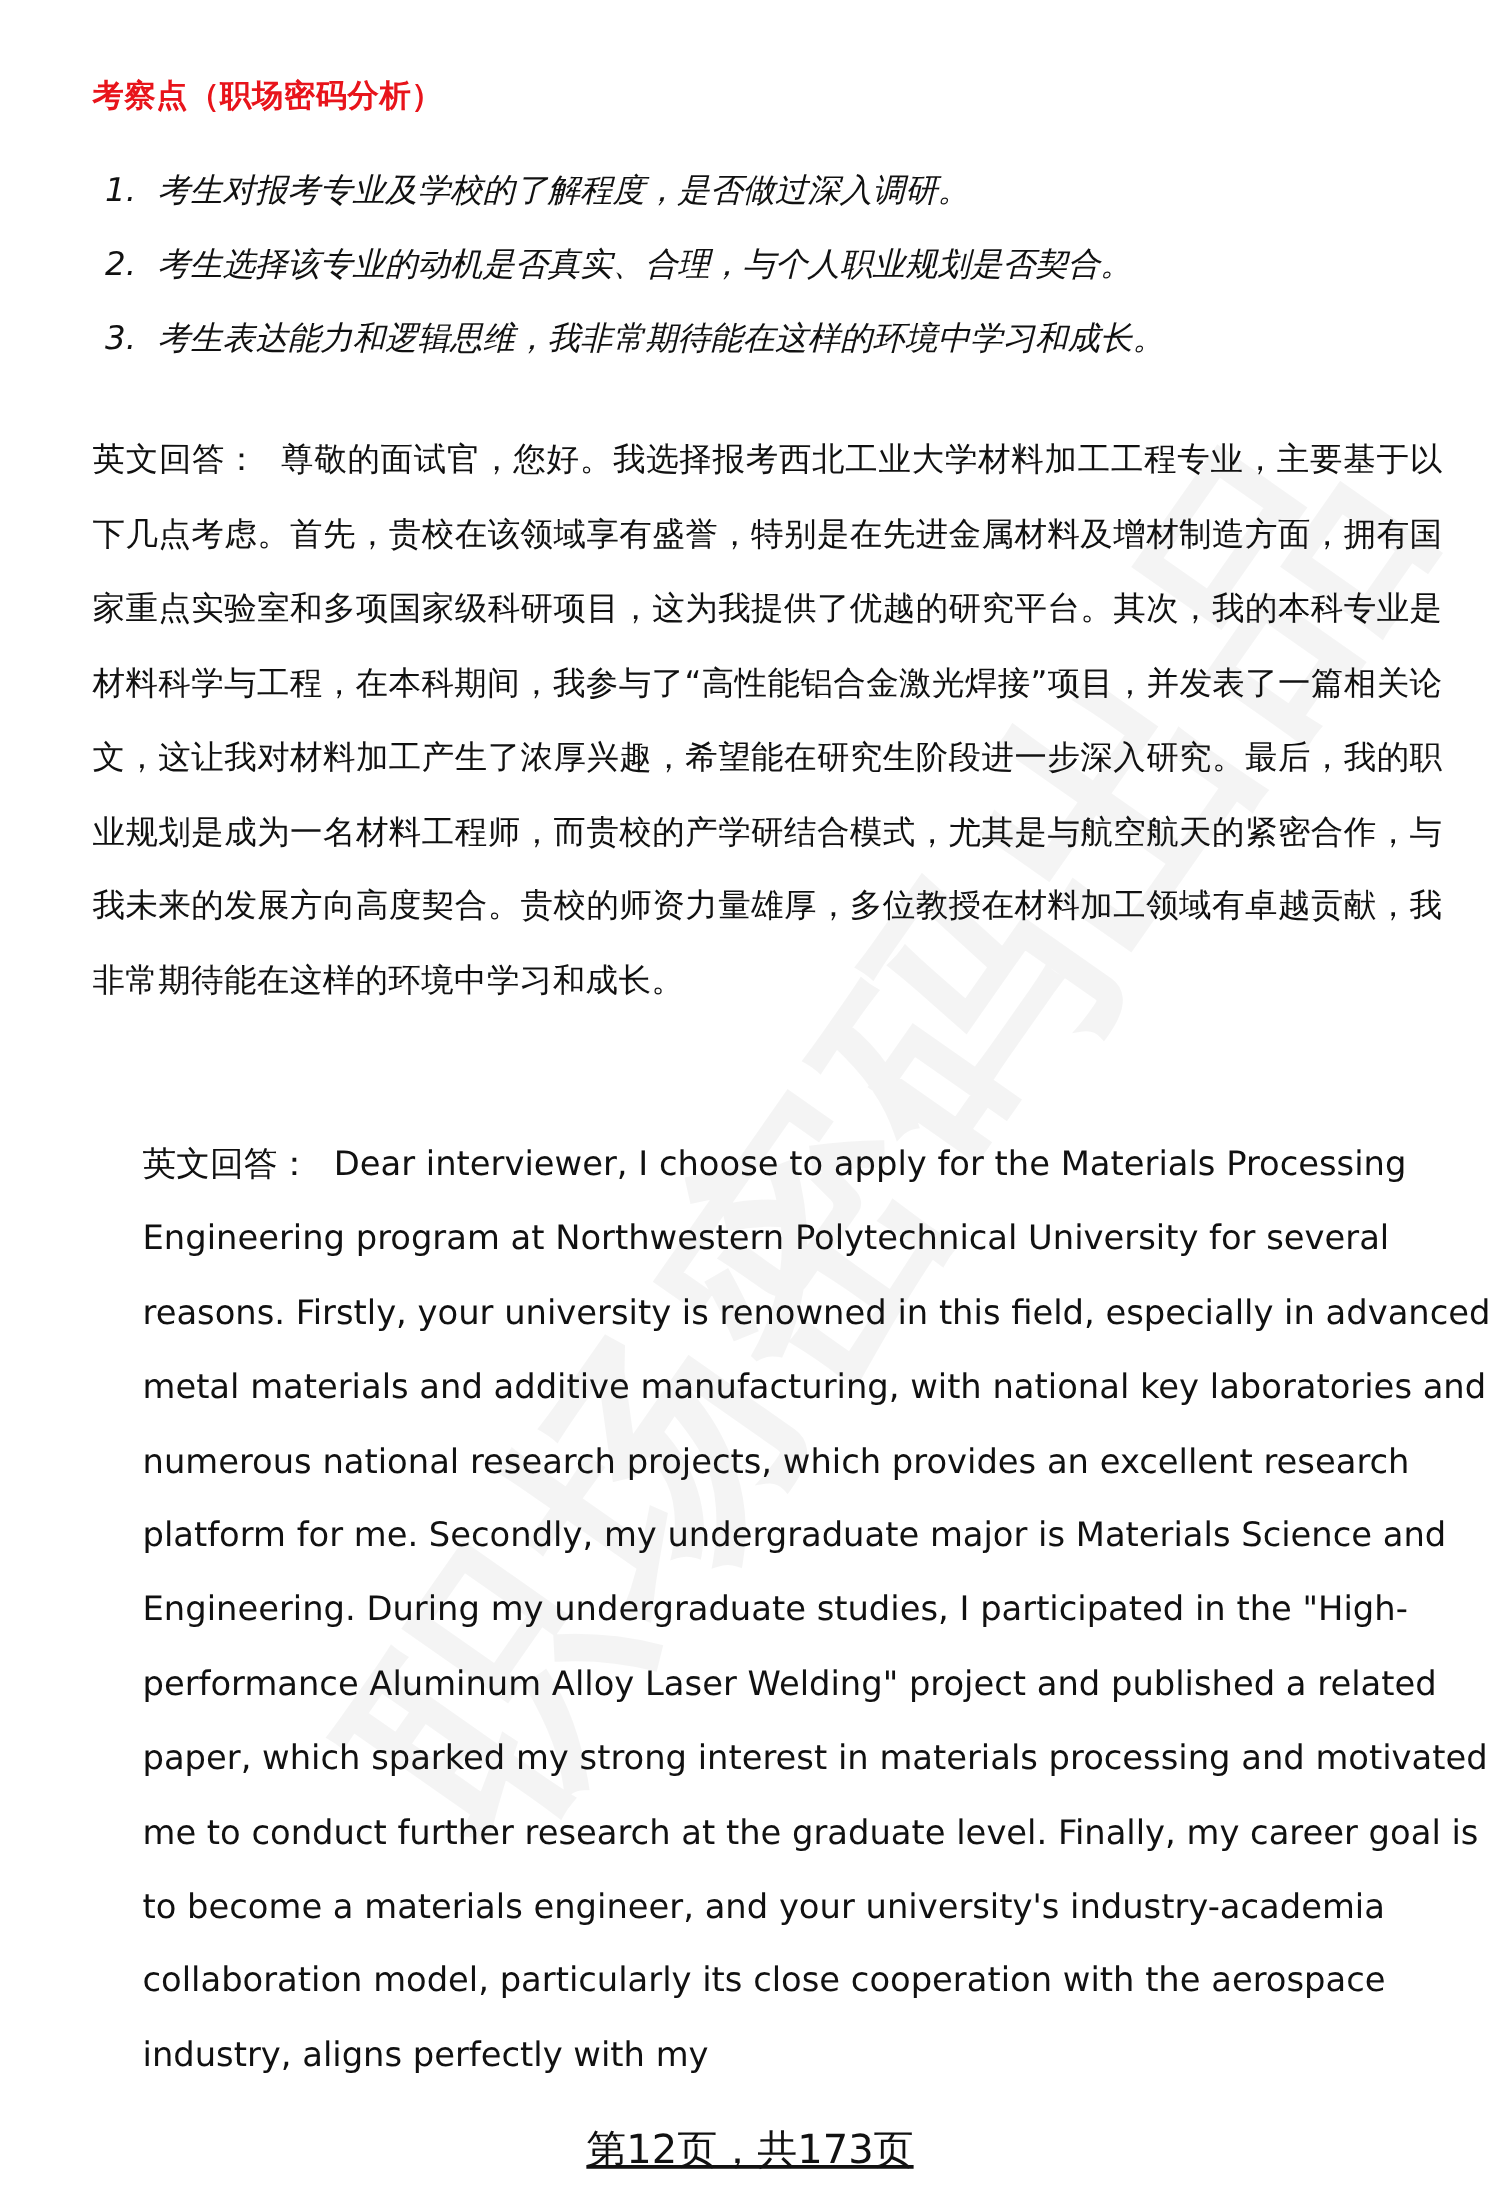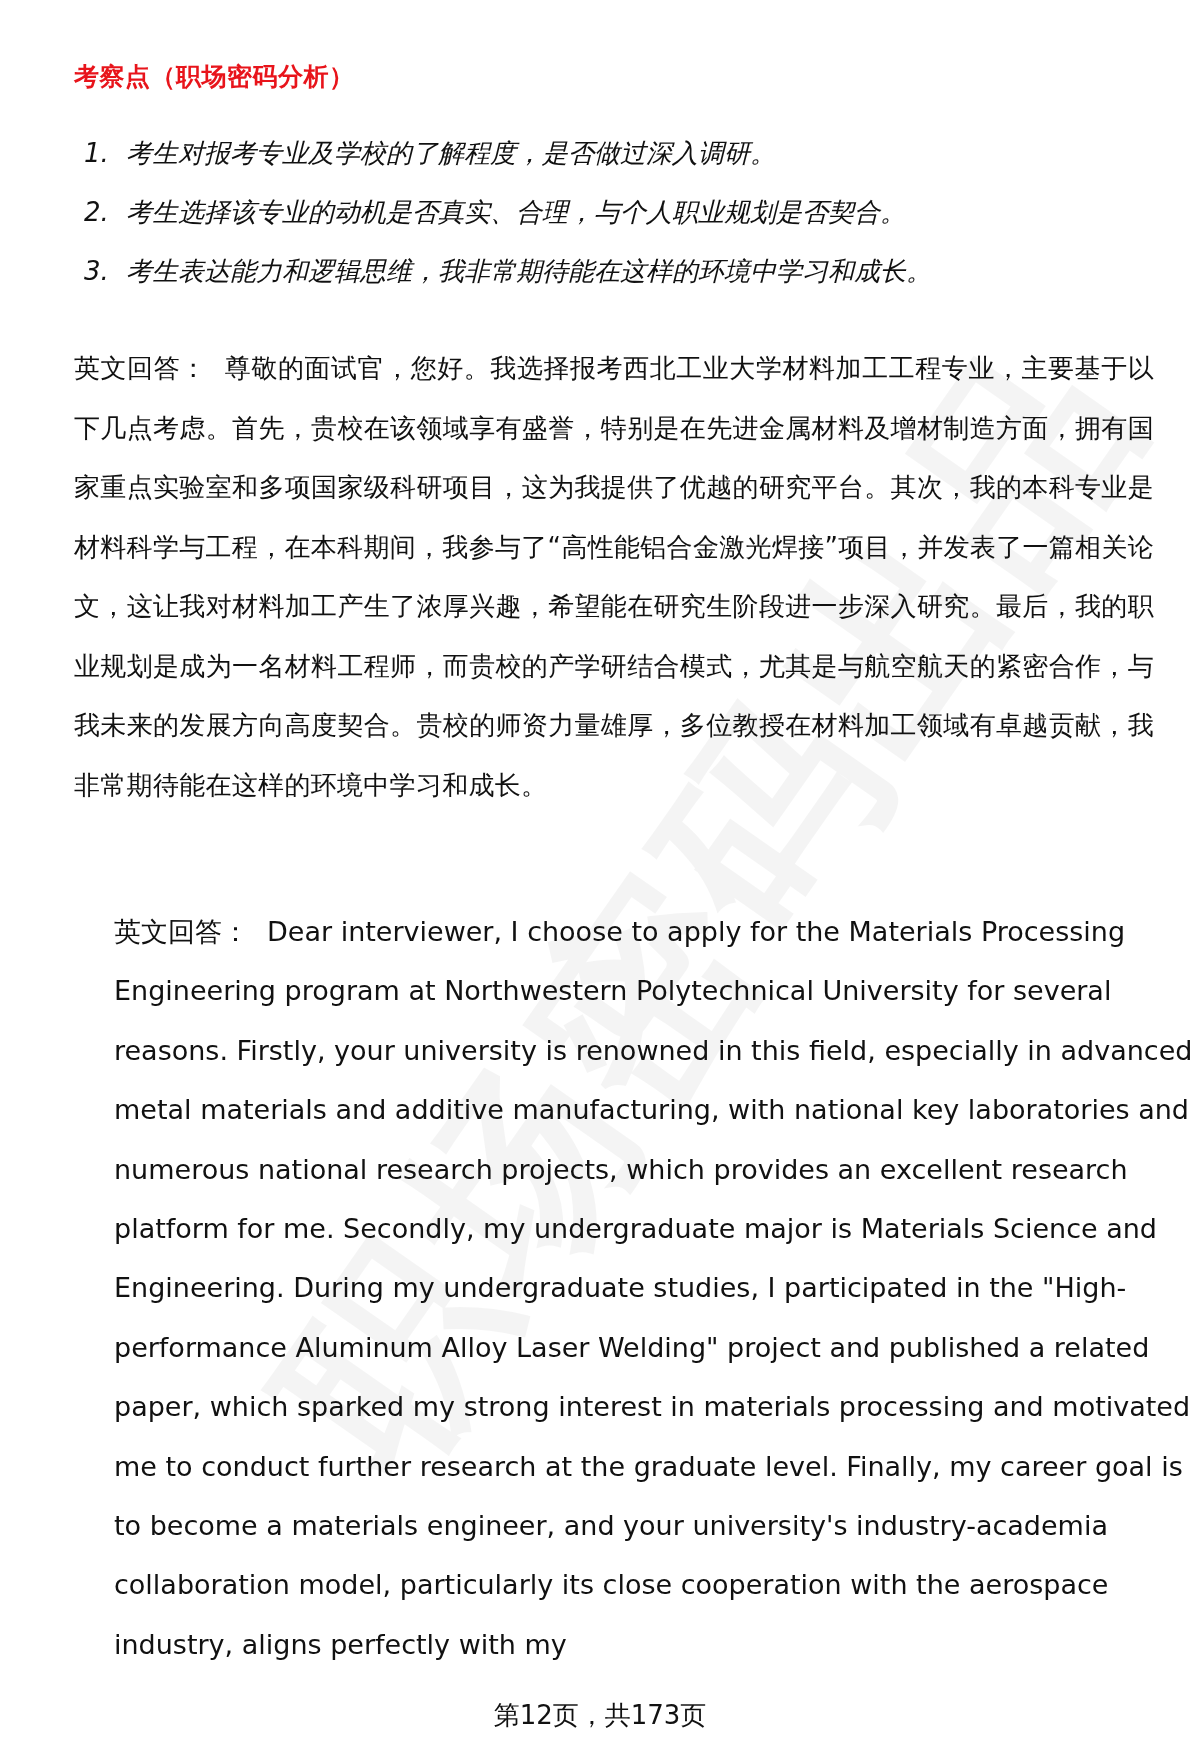--- a/index.html
+++ b/index.html
@@ -86,21 +86,22 @@
     }
     .para .label {
       margin-right: 18px;
     }
     .footer {
       position: absolute;
       left: 0;
       width: 1200px;
       top: 1698px;
       text-align: center;
-      font-size: 26px;
+      font-size: 32px;
+      text-decoration: underline;
     }
   </style>
 </head>
 <body>
 
 <div class="page">
 
   <div class="watermark">职场密码出品</div>
 
   <div class="section-title">考察点（职场密码分析）</div>

